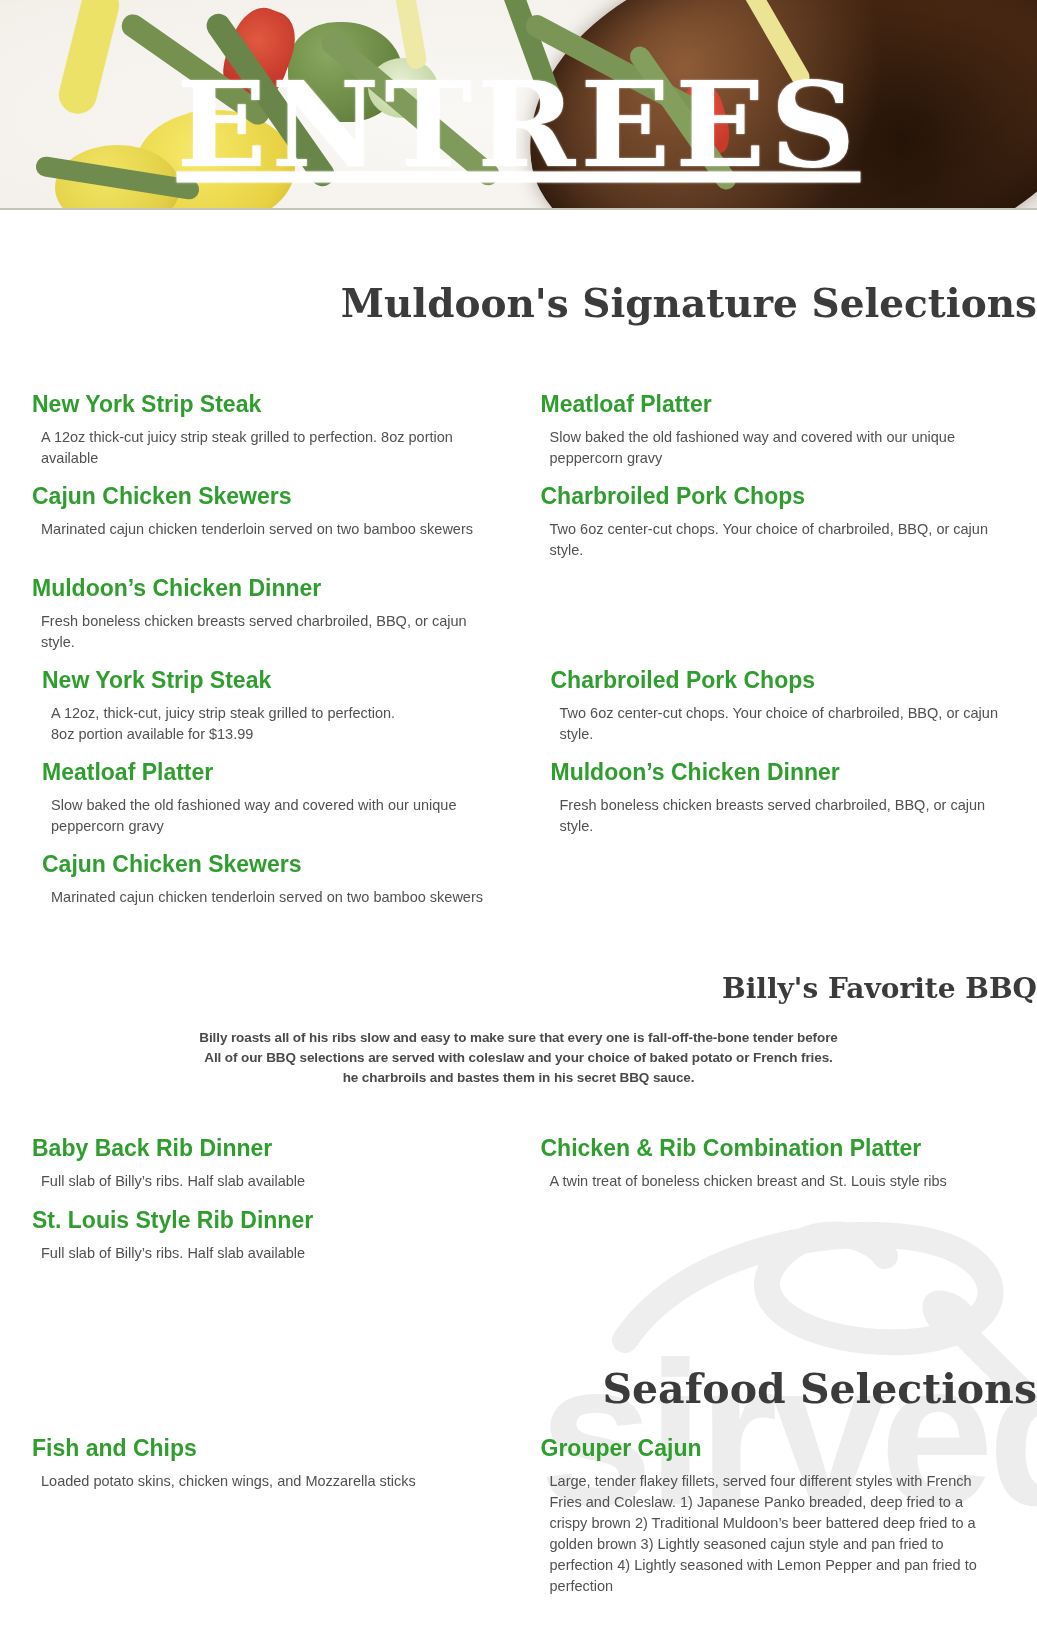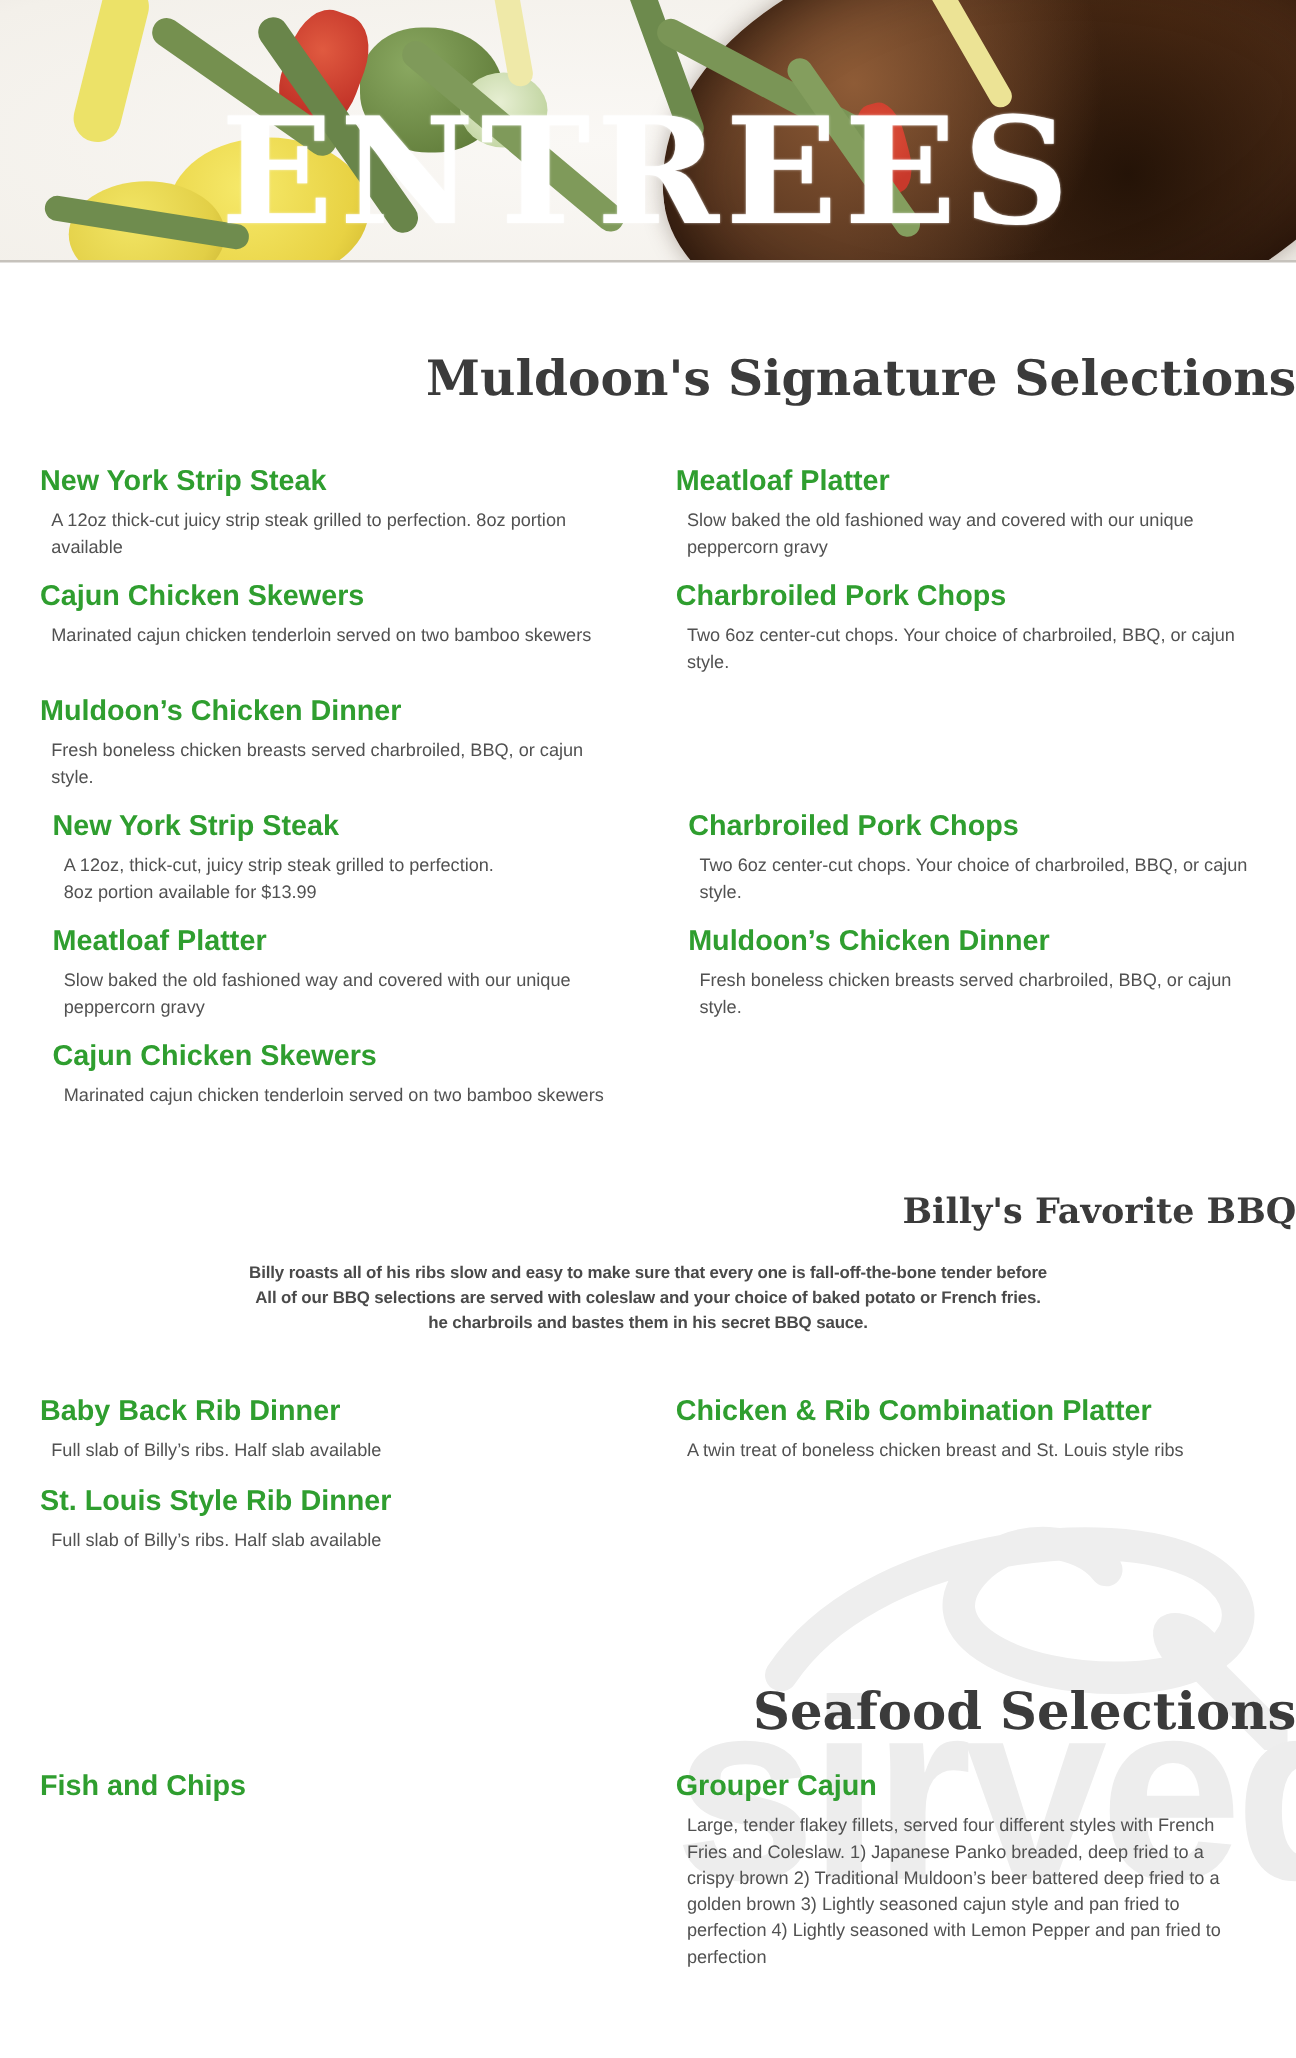--- a/index.html
+++ b/index.html
@@ -45,39 +45,39 @@
   .wax1{left:330px;top:-15px;width:150px;height:20px;border-radius:12px;transform:rotate(80deg);background:#efe9a8;}
   .wax2{left:700px;top:15px;width:140px;height:18px;border-radius:12px;transform:rotate(60deg);background:#ece395;}
   .pep1{left:228px;top:8px;width:62px;height:95px;border-radius:40%;transform:rotate(20deg);
     background:radial-gradient(circle at 40% 35%,#e05a40,#c03026 75%);}
   .pep2{left:688px;top:82px;width:38px;height:74px;border-radius:40%;transform:rotate(-15deg);
     background:radial-gradient(circle at 40% 35%,#e0523a,#c8392b 75%);}
   .broc1{left:288px;top:22px;width:115px;height:100px;border-radius:45% 55% 50% 50%;
     background:radial-gradient(circle at 35% 30%, #8aa861, #66823f 70%, #55702f);}
   .broc2{left:368px;top:58px;width:70px;height:60px;border-radius:50%;
     background:radial-gradient(circle at 45% 40%, #e7efd3, #c2d5a2 75%);}
-  .hero-title{position:absolute;left:50%;top:137px;transform:translate(-50%,-50%);
+  .hero-title{position:absolute;left:50%;top:124px;transform:translate(-50%,-50%);
     font-family:"DejaVu Serif",serif;font-weight:bold;font-size:118px;letter-spacing:5px;
-    color:#ffffff;white-space:nowrap;text-shadow:0 0 2px rgba(255,255,255,.7);}
+    color:#ffffff;white-space:nowrap;text-shadow:0 0 2px rgba(255,255,255,.7);text-decoration:underline;}
 
   
   .section-title{margin:0;text-align:right;font-family:"DejaVu Serif",serif;font-weight:bold;
     color:var(--heading-dark,#3b3b3b);line-height:46px;}
   .t-signature{font-size:39px;margin-top:70px;}
   .t-bbq{font-size:28px;margin-top:24px;}
   .t-seafood{font-size:41px;margin-top:88px;}
   .section-sub{margin:16px auto 0;text-align:center;font-weight:bold;font-size:13.5px;line-height:20px;
     color:#4a4a4a;letter-spacing:-0.1px;}
   .sub-signature{max-width:600px;}
   .sub-line{max-width:700px;margin:0 auto;}
   .sub-block{margin-top:16px;}
 
   
   .menu-grid{display:grid;grid-template-columns:1fr 1fr;column-gap:44px;padding:0 32px;}
-  .grid-signature{margin-top:44px;}
+  .grid-signature{margin-top:64px;}
   .grid-bbq{margin-top:46px;}
   .grid-seafood{margin-top:22px;}
   .mi{min-height:92px;}
   .mi-bbq{min-height:72px;}
   .mi-seafood{min-height:60px;}
   .mi.indent{padding-left:10px;}
   .mi-name{margin:0 0 9px 0;font-family:"Liberation Sans",sans-serif;font-weight:bold;font-size:23px;
     line-height:28px;color:var(--accent-green,#2f9e2f);}
   .mi-desc{margin:0;padding-left:9px;font-size:14.5px;line-height:21px;color:var(--desc-gray,#515151);max-width:450px;}
 </style>
@@ -192,20 +192,21 @@
         </div>
       </div>
     </div>
 
     <h1 class="section-title t-seafood">Seafood Selections</h1>
 
     <div class="menu-grid grid-seafood">
       <div class="col">
         <div class="mi mi-seafood">
           <h3 class="mi-name">Fish and Chips</h3>
+          <p class="mi-desc">Loaded potato skins, chicken wings, and Mozzarella sticks</p>
         </div>
       </div>
       <div class="col">
         <div class="mi mi-seafood">
           <h3 class="mi-name">Grouper Cajun</h3>
           <p class="mi-desc">Large, tender flakey fillets, served four different styles with French Fries and Coleslaw. 1) Japanese Panko breaded, deep fried to a crispy brown 2) Traditional Muldoon’s beer battered deep fried to a golden brown 3) Lightly seasoned cajun style and pan fried to perfection 4) Lightly seasoned with Lemon Pepper and pan fried to perfection</p>
         </div>
       </div>
     </div>
 

